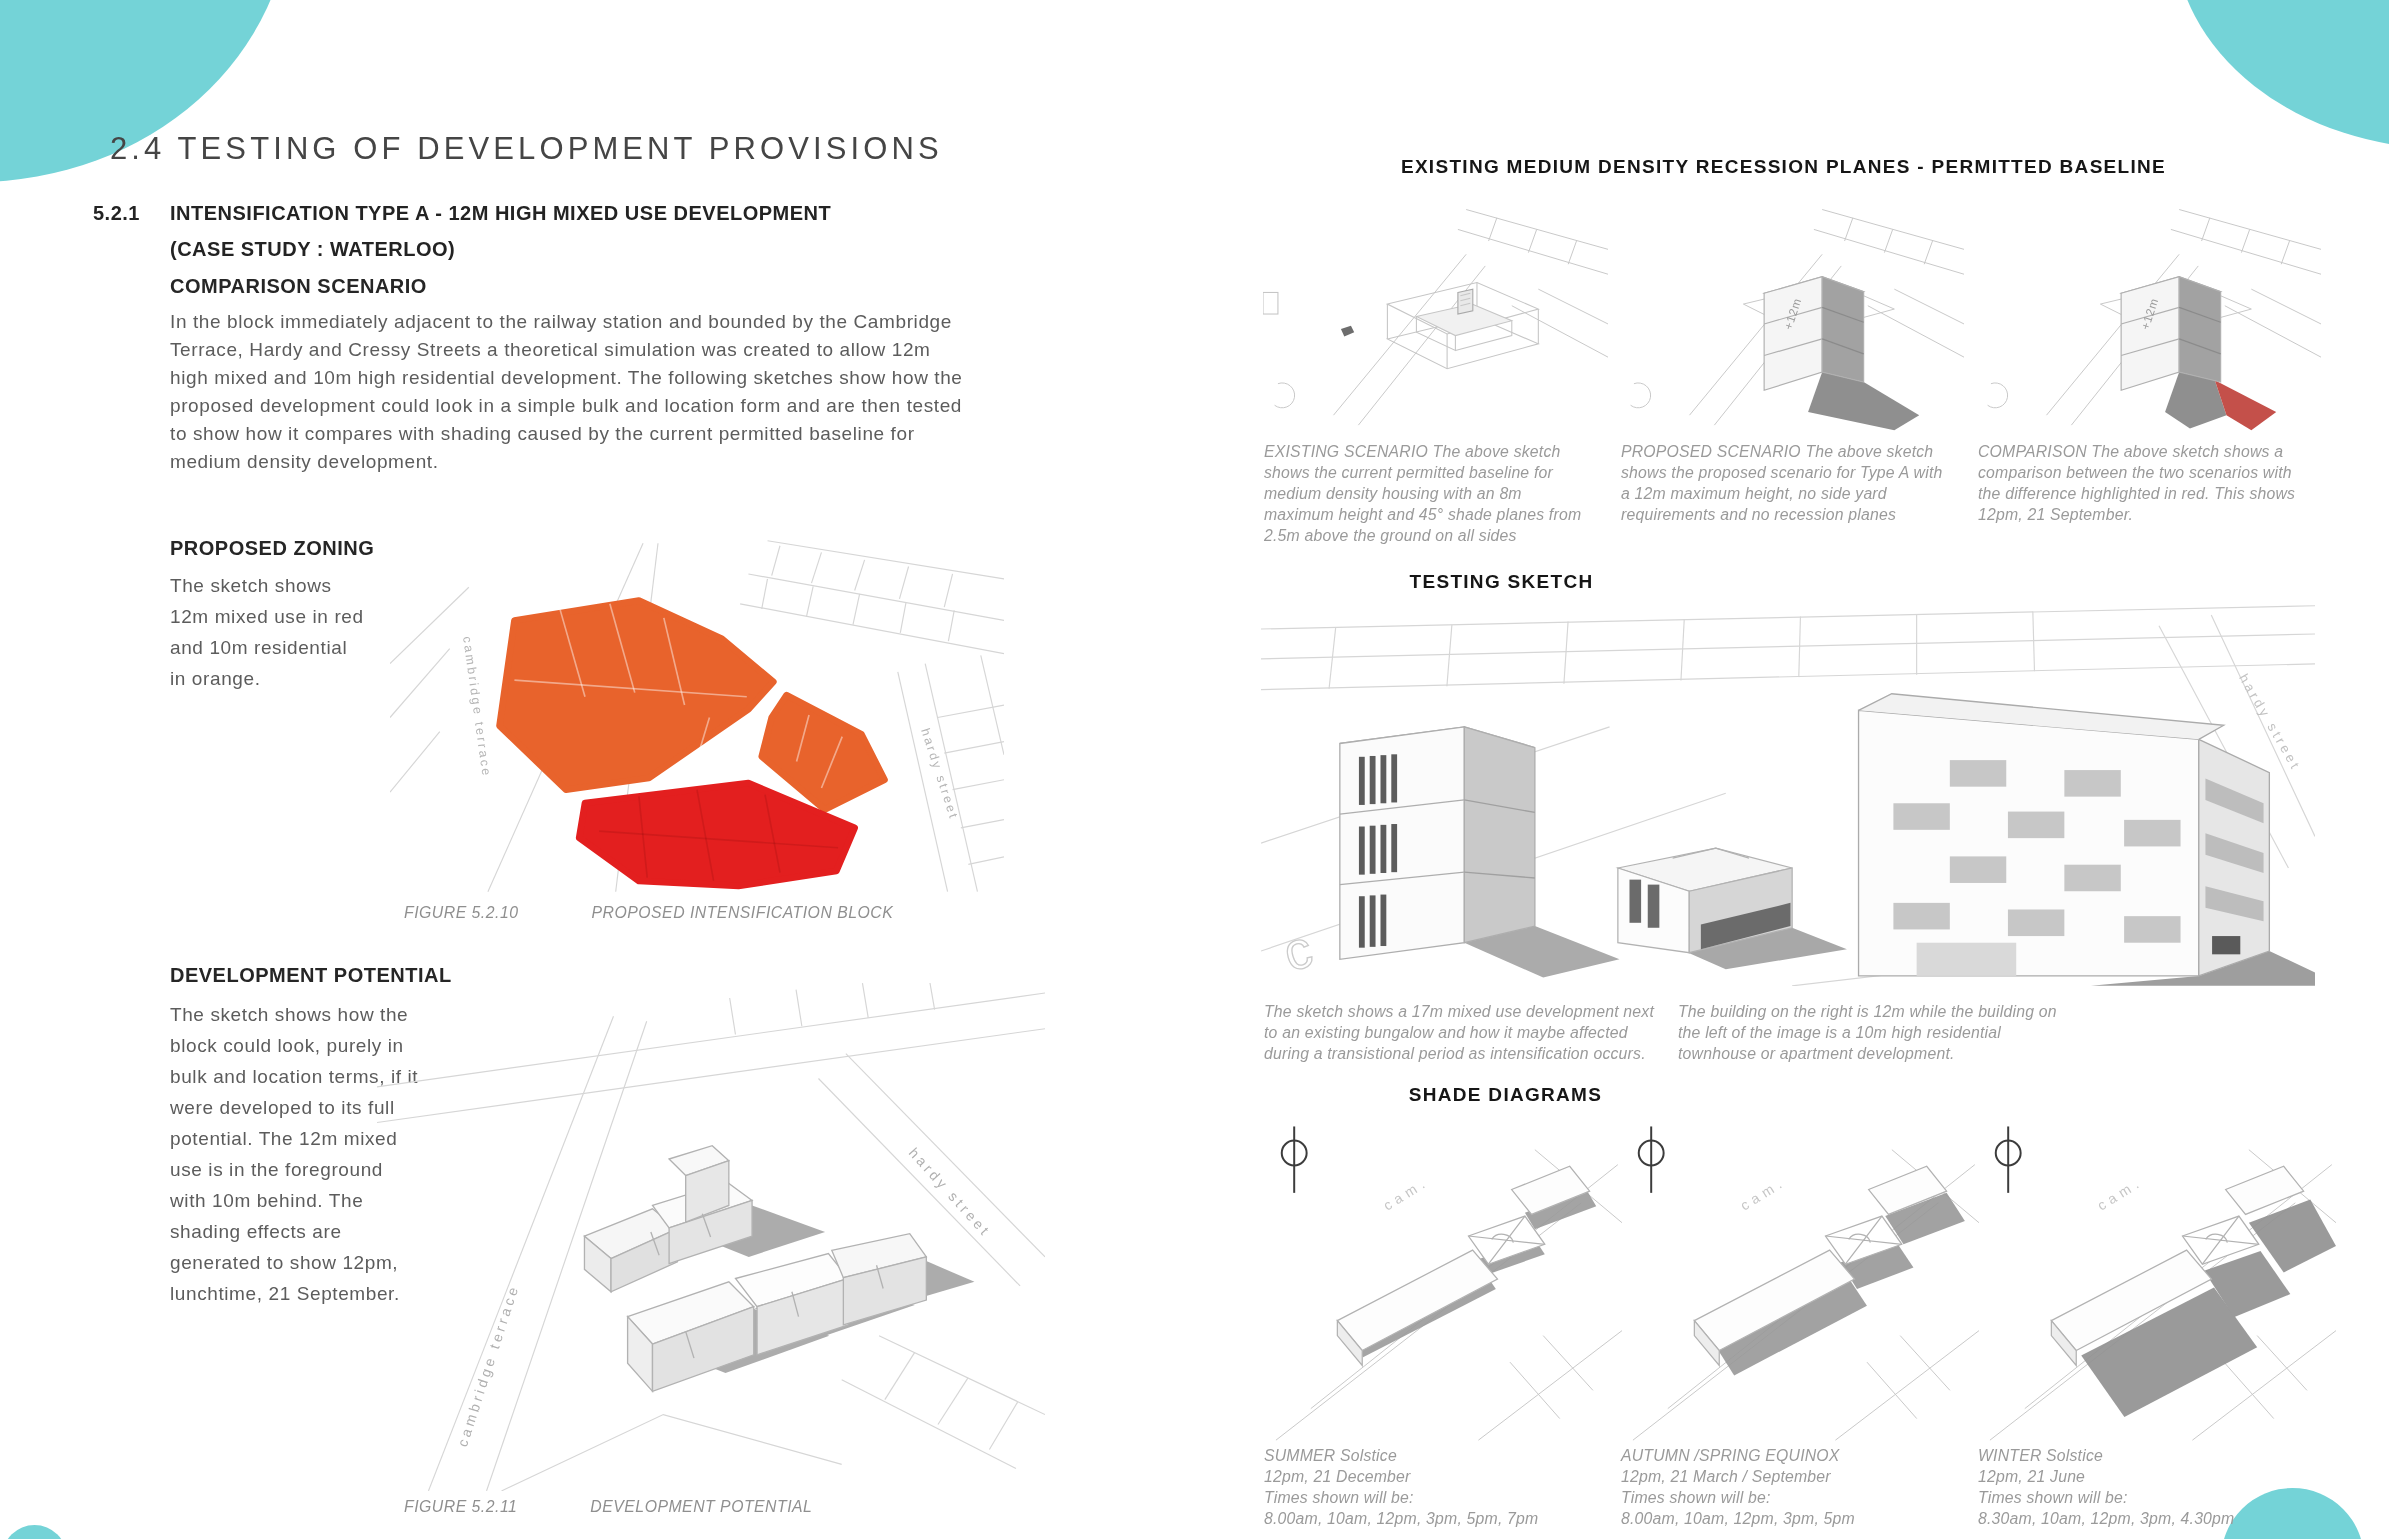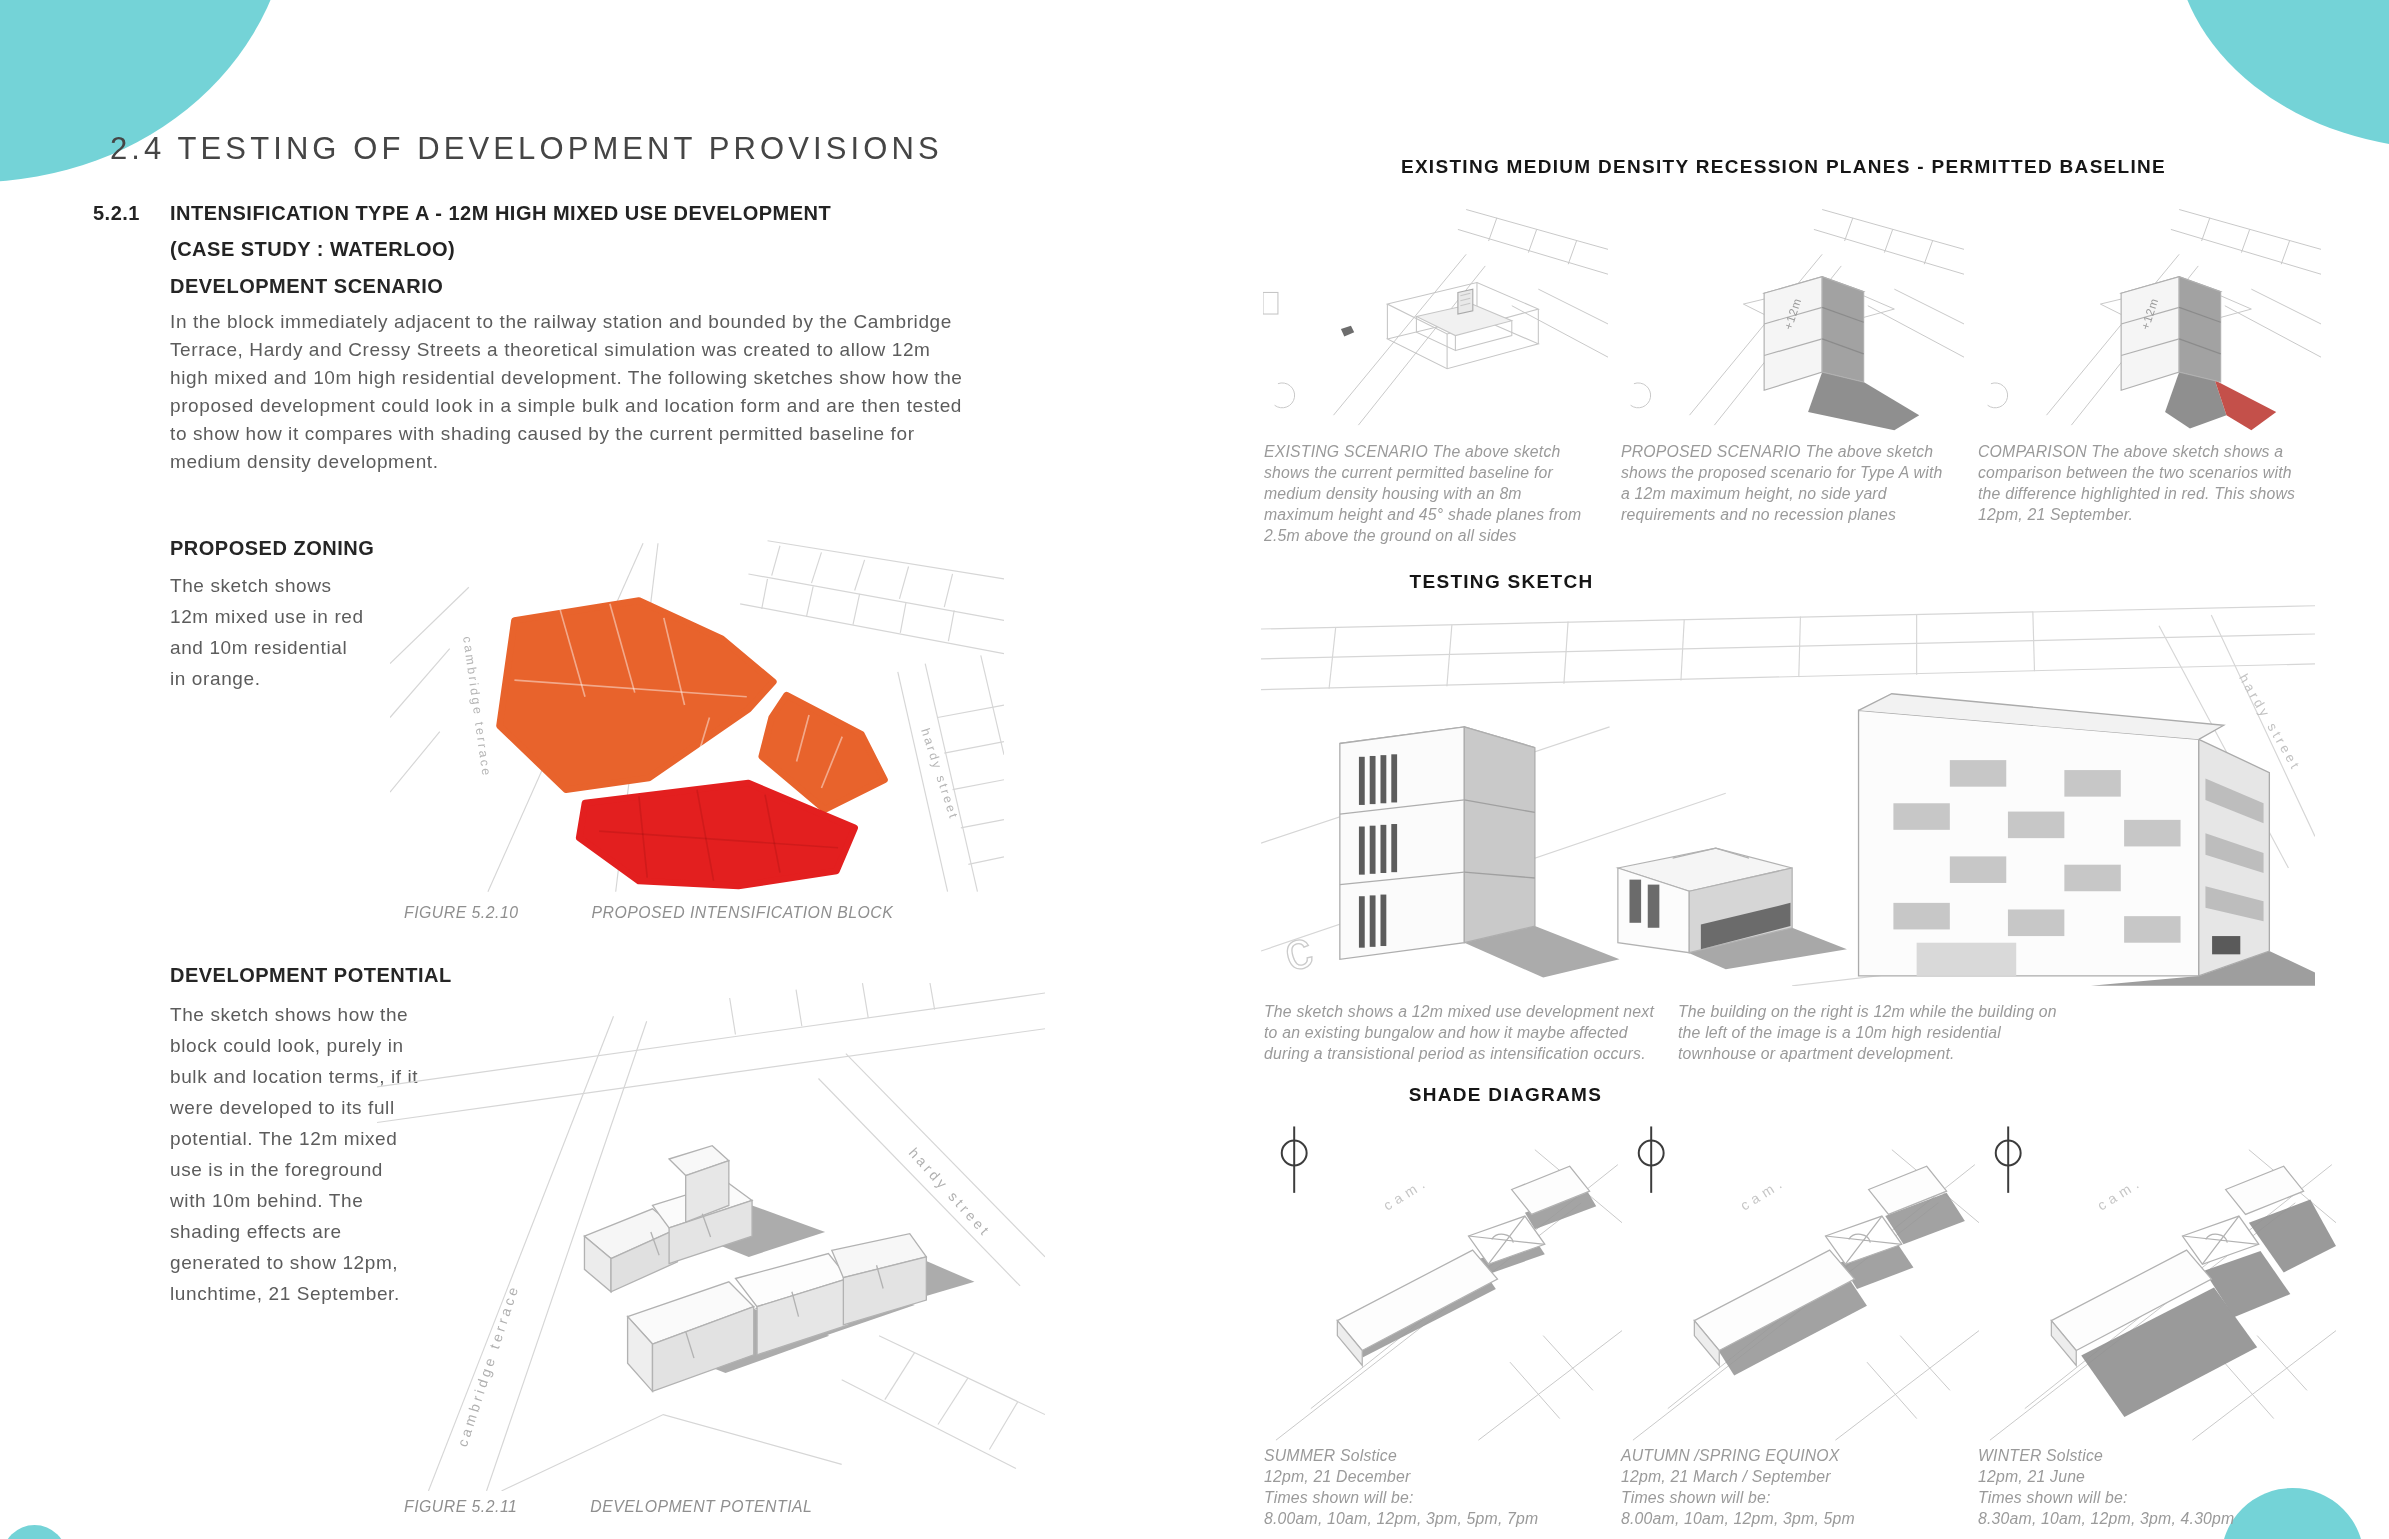--- a/index.html
+++ b/index.html
@@ -30,21 +30,21 @@
   <div class="corner" style="left:2174px;top:-282px;width:548px;height:431px;"></div>
   <div class="corner" style="left:1.7px;top:1525px;width:65px;height:65px;"></div>
   <div class="corner" style="left:2221px;top:1488px;width:143px;height:143px;"></div>
 
   <div class="abs sec-heading" style="left:110px;top:131px;">2.4 TESTING OF DEVELOPMENT PROVISIONS</div>
 
   <div class="abs subsec" style="left:93px;top:202px;">5.2.1</div>
   <div class="abs subsec" style="left:170px;top:202px;">INTENSIFICATION TYPE A - 12M HIGH MIXED USE DEVELOPMENT</div>
   <div class="abs subsec" style="left:170px;top:238px;">(CASE STUDY : WATERLOO)</div>
 
-  <div class="abs h-side" style="left:170px;top:275px;">DEVELOPMENT SCENARIO</div>
+  <div class="abs h-side" style="left:170px;top:275px;">COMPARISON SCENARIO</div>
   <div class="abs body-text" style="left:170px;top:308px;width:796px;">In the block immediately adjacent to the railway station and bounded by the Cambridge Terrace, Hardy and Cressy Streets a theoretical simulation was created to allow 12m high mixed and 10m high residential development. The following sketches show how the proposed development could look in a simple bulk and location form and are then tested to show how it compares with shading caused by the current permitted baseline for medium density development.</div>
 
   <div class="abs h-side" style="left:170px;top:537px;">PROPOSED ZONING</div>
   <div class="abs body-narrow" style="left:170px;top:570px;width:199px;">The sketch shows 12m mixed use in red and 10m residential in orange.</div>
 
   <svg class="abs" style="left:390px;top:539px;" width="614" height="357" viewBox="0 0 740 430">
     <g>
       <path class="sk-line" d="M305,5 L118,425"></path>
       <path class="sk-line" d="M323,5 L272,425"></path>
       <path class="sk-line" d="M0,150 L95,58"></path>
@@ -334,21 +334,21 @@
       </g>
       <g fill="#bdbdbd" stroke="none">
         <polygon points="1138,222 1208,252 1208,276 1138,248"></polygon>
         <polygon points="1138,288 1208,312 1208,336 1138,314"></polygon>
         <polygon points="1138,352 1208,370 1208,394 1138,378"></polygon>
       </g>
       <rect x="1146" y="412" width="34" height="22" fill="#5a5a5a" stroke="none"></rect>
     </g>
   </svg>
 
-  <div class="abs cap-ital" style="left:1264px;top:1001px;width:397px;">The sketch shows a 12m mixed use development next to an existing bungalow and how it maybe affected during a transistional period as intensification occurs.</div>
+  <div class="abs cap-ital" style="left:1264px;top:1001px;width:397px;">The sketch shows a 17m mixed use development next to an existing bungalow and how it maybe affected during a transistional period as intensification occurs.</div>
   <div class="abs cap-ital" style="left:1678px;top:1001px;width:397px;">The building on the right is 12m while the building on the left of the image is a 10m high residential townhouse or apartment development.</div>
 
   <div class="abs r-heading" style="left:1261px;top:1084px;width:489px;">SHADE DIAGRAMS</div>
 
   <svg class="abs" style="left:1261px;top:1113px;" width="361" height="329" viewBox="0 0 435 396">
     <g stroke="#3c3c3c" stroke-width="2.4" fill="none">
       <path d="M40,16 L40,96"></path>
         <circle cx="40" cy="48" r="15"></circle>
     </g>
     <text transform="translate(152,118) rotate(-32)" font-size="17" letter-spacing="6" fill="#c6c6c6">cam.</text>

